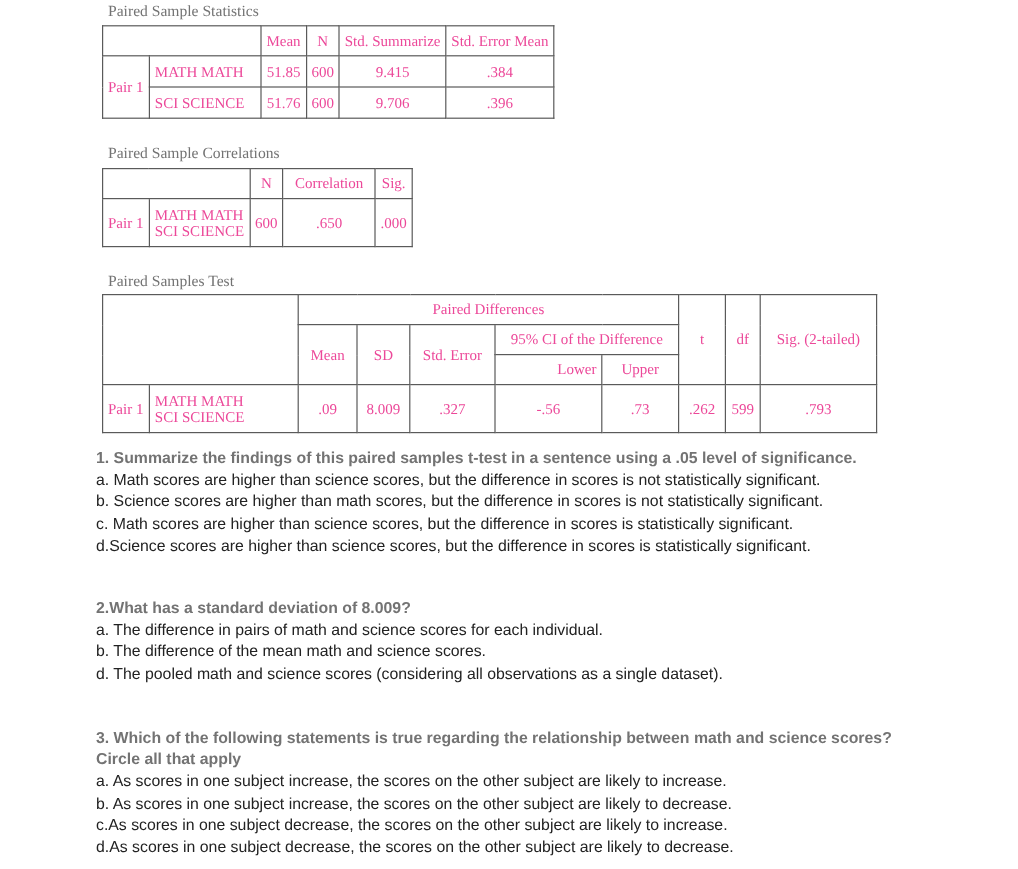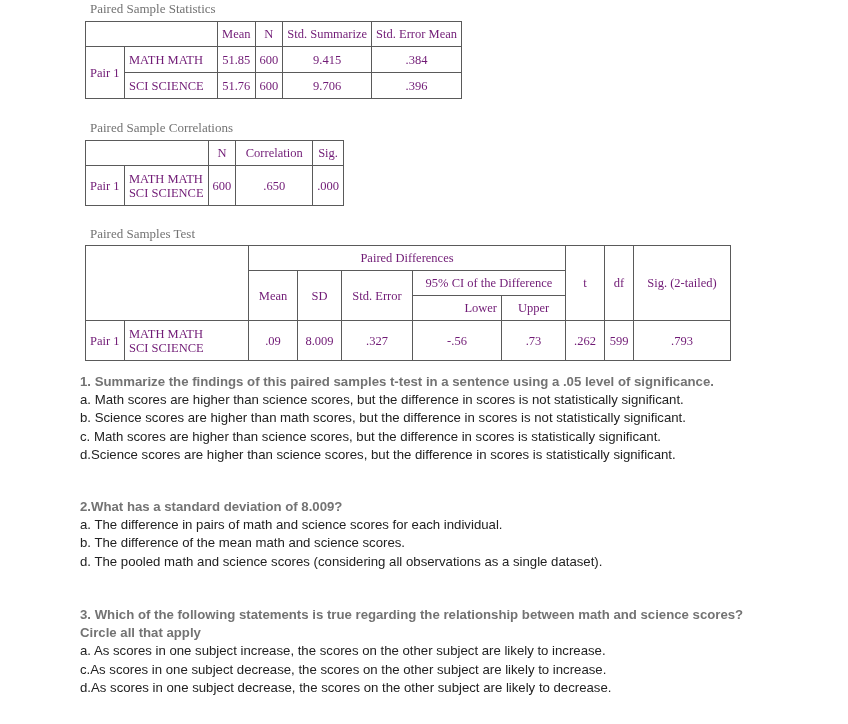--- a/index.html
+++ b/index.html
@@ -1,18 +1,18 @@
 <!DOCTYPE html>
 <html><head>
 <meta charset="utf-8">
 <style>
   html, body { margin: 0; padding: 0; background: #ffffff; }
   body { width: 848px; height: 724px; position: relative; overflow: hidden; color: #1a1a1a; }
   .caption { position: absolute; font-family: "Liberation Serif", serif; font-size: 13px; color: #737373; }
-  table.spss { position: absolute; border-collapse: collapse; font-family: "Liberation Serif", serif; font-size: 12.5px; color: #701a75; }
+  table.spss { position: absolute; border-collapse: collapse; font-family: "Liberation Serif", serif; font-size: 12.5px; color: #ec4899; }
   table.spss td { border: 1px solid #5a5a5a; padding: 0 4px; text-align: center; white-space: nowrap; line-height: 14px; }
   table.spss td.left { text-align: left; }
   table.spss { border: 1.5px solid #888; }
   .q { position: absolute; left: 80px; font-family: "Liberation Sans", "DejaVu Sans", sans-serif; font-size: 13.2px; color: #222; line-height: 18.2px; }
   .q .title { font-weight: bold; color: #737373; }
   .q div { white-space: nowrap; }
 </style>
 </head>
 <body>
 
@@ -116,15 +116,16 @@
   <div class="title">2.What has a standard deviation of 8.009?</div>
   <div>a. The difference in pairs of math and science scores for each individual.</div>
   <div>b. The difference of the mean math and science scores.</div>
   <div>d. The pooled math and science scores (considering all observations as a single dataset).</div>
 </div>
 
 <div class="q" style="top:606px;">
   <div class="title">3. Which of the following statements is true regarding the relationship between math and science scores?</div>
   <div class="title">Circle all that apply</div>
   <div>a. As scores in one subject increase, the scores on the other subject are likely to increase.</div>
+  <div>b. As scores in one subject increase, the scores on the other subject are likely to decrease.</div>
   <div>c.As scores in one subject decrease, the scores on the other subject are likely to increase.</div>
   <div>d.As scores in one subject decrease, the scores on the other subject are likely to decrease.</div>
 </div>
 
 </body></html>

